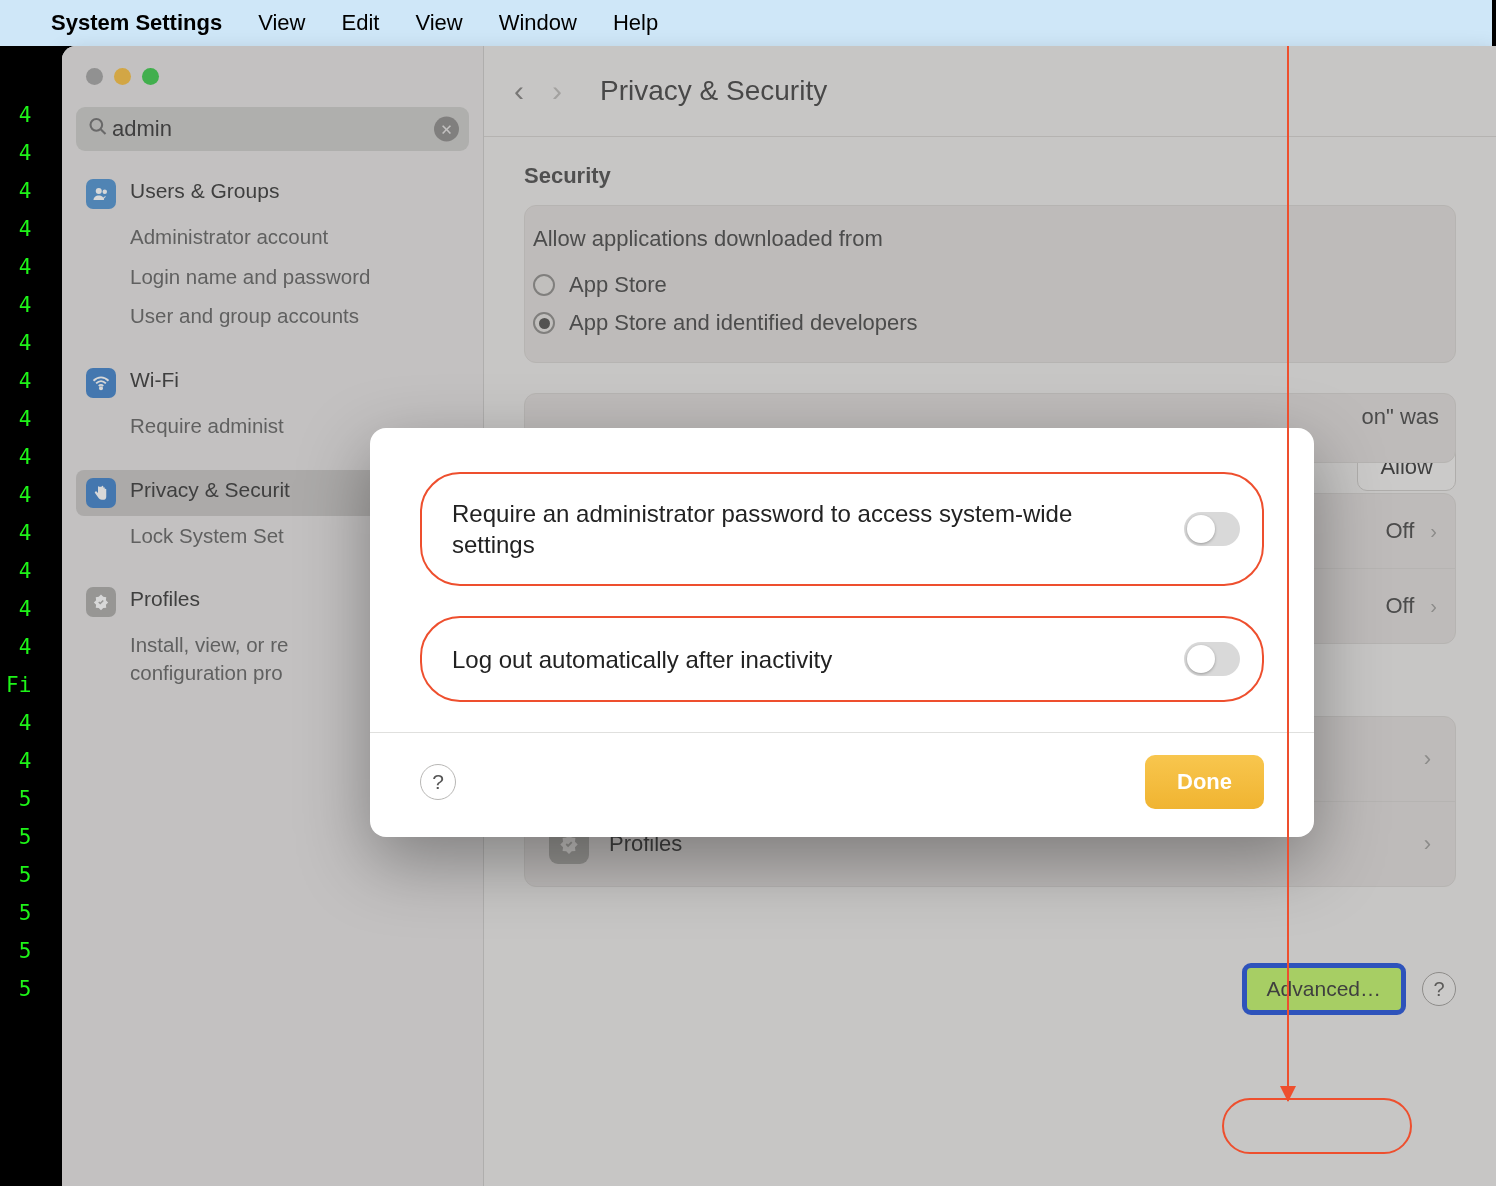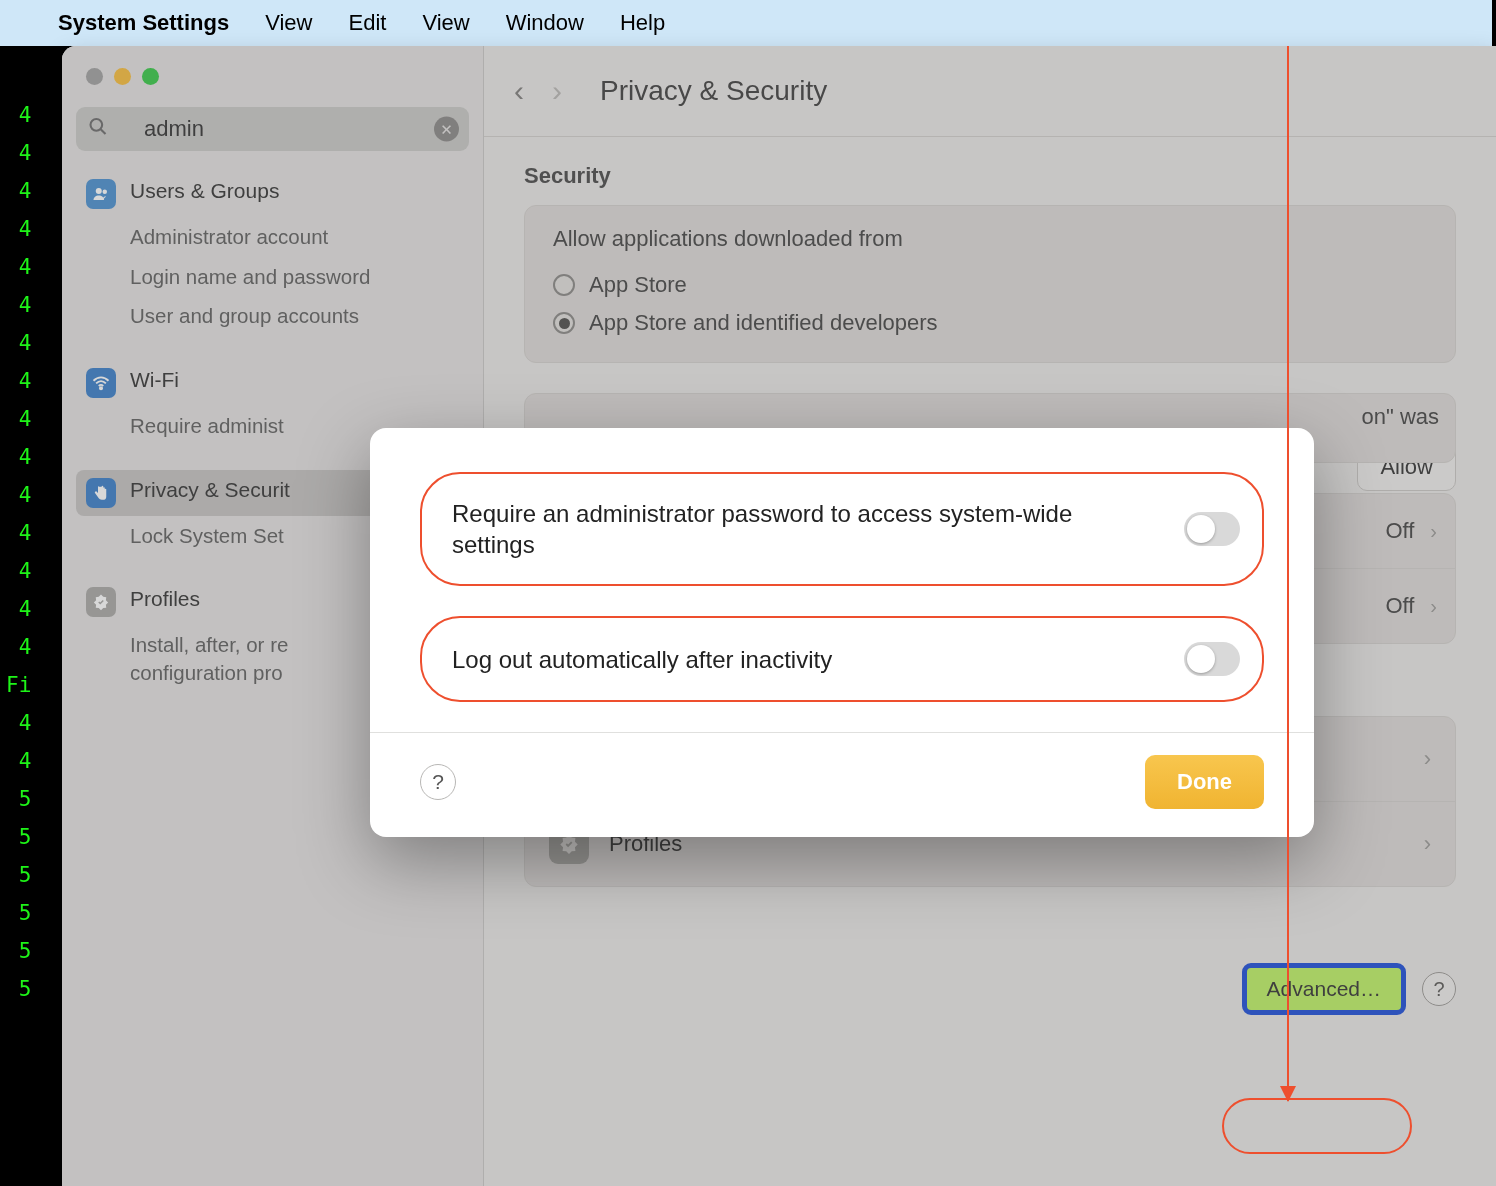--- a/index.html
+++ b/index.html
@@ -12,21 +12,21 @@
       position: relative;
     }
     
     .menubar {
       position: absolute;
       top: 0; left: 0; right: 4px;
       height: 46px;
       background: #cfe7f8;
       display: flex;
       align-items: center;
-      padding: 0 22px;
+      padding: 0 15px;
       gap: 36px;
       font-size: 22px;
       color: #000;
     }
     .menubar .apple { font-size: 26px; }
     .menubar .app-name { font-weight: 700; }
     .menubar .menu-item { font-weight: 400; }
 
     
     .terminal-strip {
@@ -82,21 +82,21 @@
     .search-wrap {
       position: relative;
       margin-bottom: 20px;
     }
     .search {
       width: 100%;
       height: 44px;
       border-radius: 9px;
       border: none;
       background: #c9c8c6;
-      padding: 0 46px 0 68px;
+      padding: 0 46px 0 36px;
       font-size: 22px;
       color: #333;
     }
     .search-icon-wrap {
       position: absolute; left: 12px; top: 50%; transform: translateY(-50%);
       color: #6b6b6b; font-size: 20px;
     }
     .clear-icon-wrap {
       position: absolute; right: 10px; top: 50%; transform: translateY(-50%);
       width: 25px; height: 25px; border-radius: 50%;
@@ -142,21 +142,21 @@
     }
     .nav-btn { font-size: 30px; color: #7f7e7c; }
     .nav-btn.disabled { color: #b8b7b4; }
     .page-title { font-size: 28px; font-weight: 400; color: #3f3f3f; margin-left: 10px; }
     .content-body { padding: 26px 40px 40px 40px; }
     .section-head { font-size: 22px; font-weight: 700; color: #4a4a4a; margin-bottom: 16px; }
     .panel {
       background: #ddd9d7;
       border: 1px solid #d2cfcc;
       border-radius: 12px;
-      padding: 20px 28px;
+      padding: 20px 8px;
       margin-bottom: 30px;
     }
     .panel-label { font-size: 22px; color: #444; margin-bottom: 14px; }
     .radio-row { display: flex; align-items: center; gap: 14px; font-size: 22px; color: #444; padding: 6px 0; }
     .radio {
       width: 22px; height: 22px; border-radius: 50%;
       border: 2px solid #8a8886; background: #e0dedb;
       display: inline-flex; align-items: center; justify-content: center;
     }
     .radio.checked::after {
@@ -403,21 +403,21 @@
     <div class="sb-group">
       <div class="sb-row">
         <span class="sb-icon gray">
           <svg width="18" height="18" viewBox="0 0 24 24" fill="currentColor">
               <path d="M12 2l3 3 4 .5-.5 4 3 3-3 3 .5 4-4 .5-3 3-3-3-4-.5.5-4-3-3 3-3-.5-4 4-.5z"></path>
               <path d="M9 12l2 2 4-4" stroke="#a8a7a5" stroke-width="2" fill="none"></path>
             </svg>
         </span>
         <span>Profiles</span>
       </div>
-      <div class="sb-sub" style="white-space:pre-line">Install, after, or re
+      <div class="sb-sub" style="white-space:pre-line">Install, view, or re
 configuration pro</div>
     </div>
   </div>
 
   <div class="content">
     <div class="content-header">
       <span class="nav-btn">‹</span>
       <span class="nav-btn disabled">›</span>
       <span class="page-title">Privacy &amp; Security</span>
     </div>

